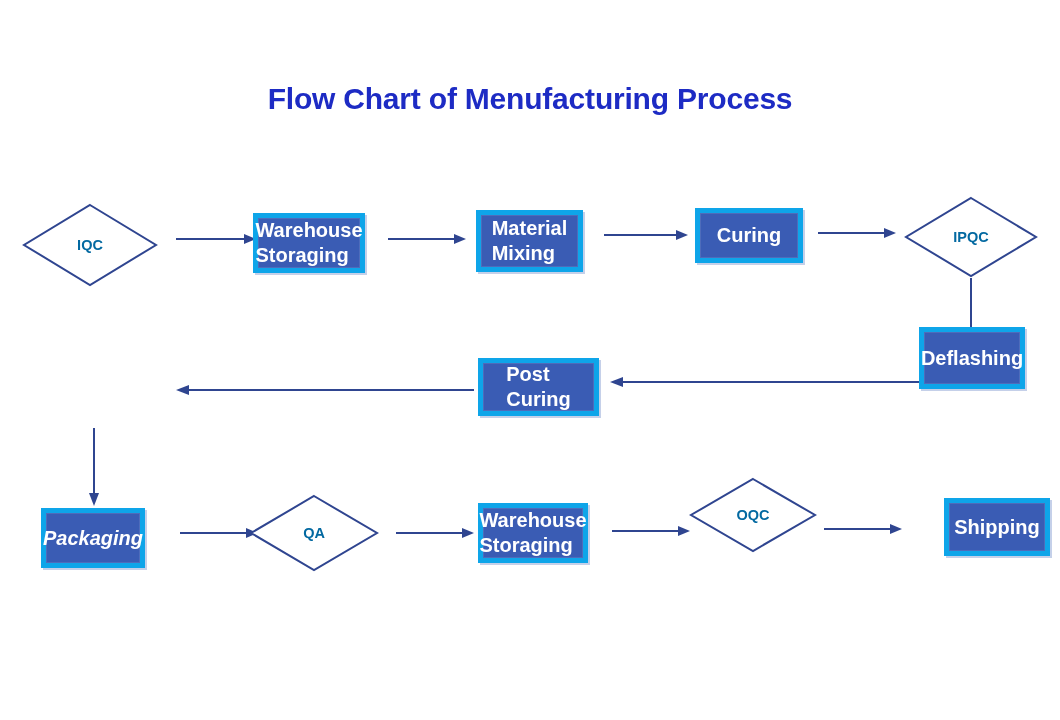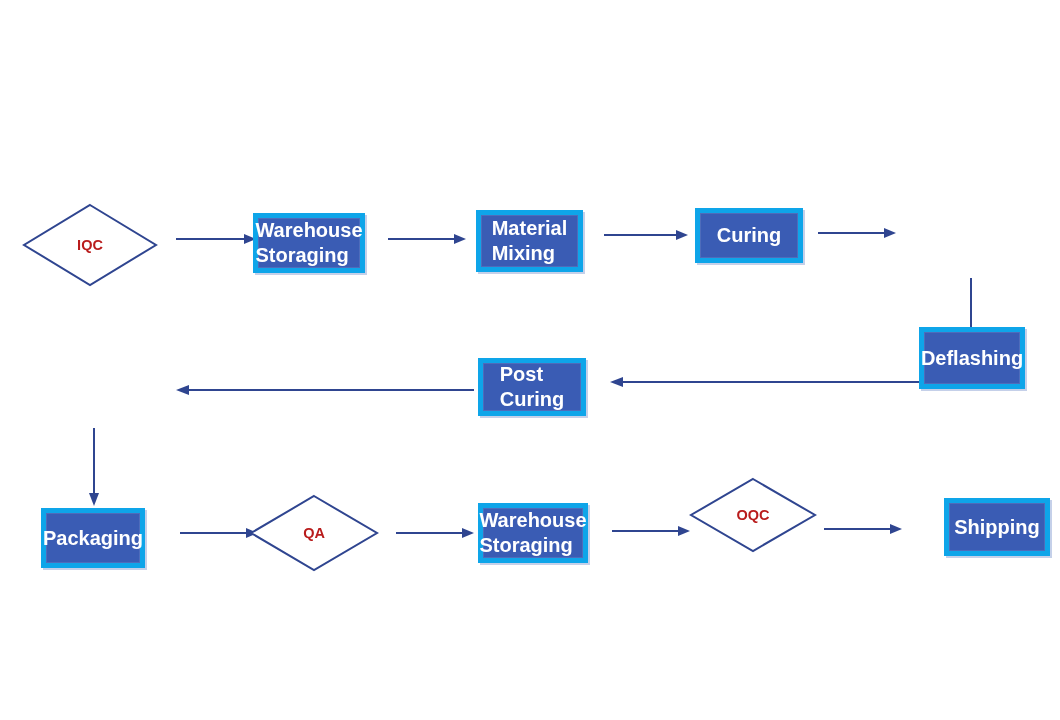--- a/index.html
+++ b/index.html
@@ -63,37 +63,38 @@
   }
   .dec .dec-label {
     position: absolute;
     left: 0;
     top: 0;
     width: 100%;
     height: 100%;
     display: flex;
     align-items: center;
     justify-content: center;
-    color: #b91c1c;
+    color: #0369a1;
     font-weight: bold;
     font-size: 14.5px;
     font-family: "Liberation Sans", sans-serif;
   }
 
   
   .conn {
     position: absolute;
   }
   .conn svg { display: block; }
 </style>
 </head>
 <body>
 
 <div id="canvas">
 
+  <div id="title">Flow Chart of Menufacturing Process</div>
 
   <div class="conn" style="left:176px; top:228px;">
     <svg width="80" height="22" viewBox="0 0 80 22">
       <line x1="0" y1="11" x2="70" y2="11" stroke="#2f4590" stroke-width="2"></line>
       <polygon points="80,11 68,6 68,16" fill="#2f4590"></polygon>
     </svg>
   </div>
 
   <div class="conn" style="left:388px; top:228px;">
     <svg width="78" height="22" viewBox="0 0 78 22">
@@ -131,20 +132,26 @@
   </div>
 
   <div class="proc" style="left:253px; top:213px; width:112px; height:60px;">Warehouse
 Storaging</div>
 
   <div class="proc" style="left:476px; top:210px; width:107px; height:62px;">Material
 Mixing</div>
 
   <div class="proc" style="left:695px; top:208px; width:108px; height:55px;">Curing</div>
 
+  <div class="dec" style="left:904px; top:196px; width:134px; height:82px;">
+    <svg width="134" height="82" viewBox="0 0 134 82">
+      <polygon points="67,2 132,41 67,80 2,41" fill="#ffffff" stroke="#2f4590" stroke-width="2"></polygon>
+    </svg>
+    <span class="dec-label">IPQC</span>
+  </div>
 
   <div class="conn" style="left:610px; top:371px;">
     <svg width="310" height="22" viewBox="0 0 310 22">
       <line x1="310" y1="11" x2="12" y2="11" stroke="#2f4590" stroke-width="2"></line>
       <polygon points="0,11 13,6 13,16" fill="#2f4590"></polygon>
     </svg>
   </div>
 
   <div class="conn" style="left:176px; top:379px;">
     <svg width="298" height="22" viewBox="0 0 298 22">
@@ -154,21 +161,21 @@
   </div>
 
   <div class="conn" style="left:83px; top:428px;">
     <svg width="22" height="78" viewBox="0 0 22 78">
       <line x1="11" y1="0" x2="11" y2="66" stroke="#2f4590" stroke-width="2"></line>
       <polygon points="11,78 6,65 16,65" fill="#2f4590"></polygon>
     </svg>
   </div>
 
 
-  <div class="proc" style="left:478px; top:358px; width:108px; height:58px;">Post
+  <div class="proc" style="left:478px; top:358px; width:121px; height:58px;">Post
 Curing</div>
 
   <div class="proc" style="left:919px; top:327px; width:106px; height:62px;">Deflashing</div>
 
   <div class="conn" style="left:180px; top:522px;">
     <svg width="78" height="22" viewBox="0 0 78 22">
       <line x1="0" y1="11" x2="68" y2="11" stroke="#2f4590" stroke-width="2"></line>
       <polygon points="78,11 66,6 66,16" fill="#2f4590"></polygon>
     </svg>
   </div>
@@ -187,21 +194,21 @@
     </svg>
   </div>
 
   <div class="conn" style="left:824px; top:518px;">
     <svg width="78" height="22" viewBox="0 0 78 22">
       <line x1="0" y1="11" x2="68" y2="11" stroke="#2f4590" stroke-width="2"></line>
       <polygon points="78,11 66,6 66,16" fill="#2f4590"></polygon>
     </svg>
   </div>
 
-  <div class="proc" style="left:41px; top:508px; width:104px; height:60px;">Packaging</div>
+  <div class="proc" style="left:41px; top:508px; width:104px; height:60px;font-style:italic;">Packaging</div>
 
   <div class="dec" style="left:249px; top:494px; width:130px; height:78px;text-align:center;">
     <svg width="130" height="78" viewBox="0 0 130 78">
       <polygon points="65,2 128,39 65,76 2,39" fill="#ffffff" stroke="#2f4590" stroke-width="2"></polygon>
     </svg>
     <span class="dec-label">QA</span>
   </div>
 
   <div class="proc" style="left:478px; top:503px; width:110px; height:60px;">Warehouse
 Storaging</div>

